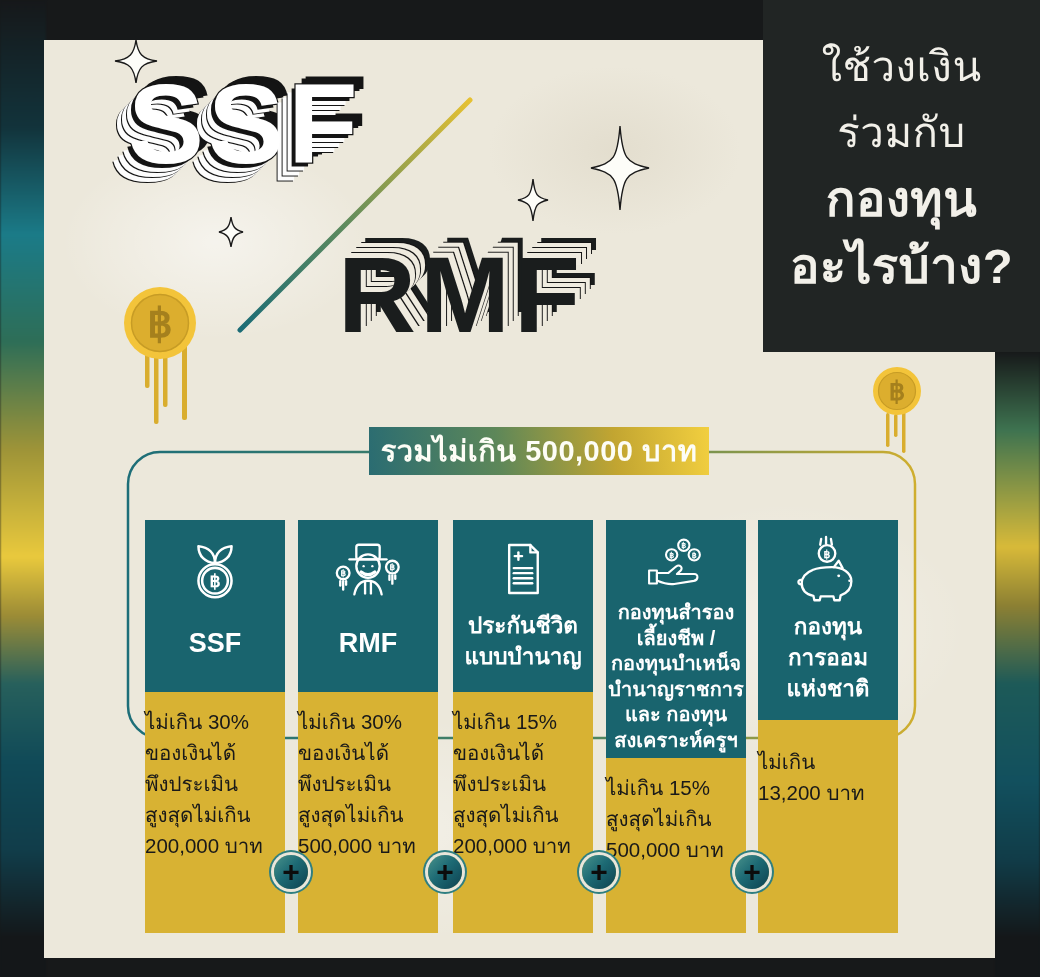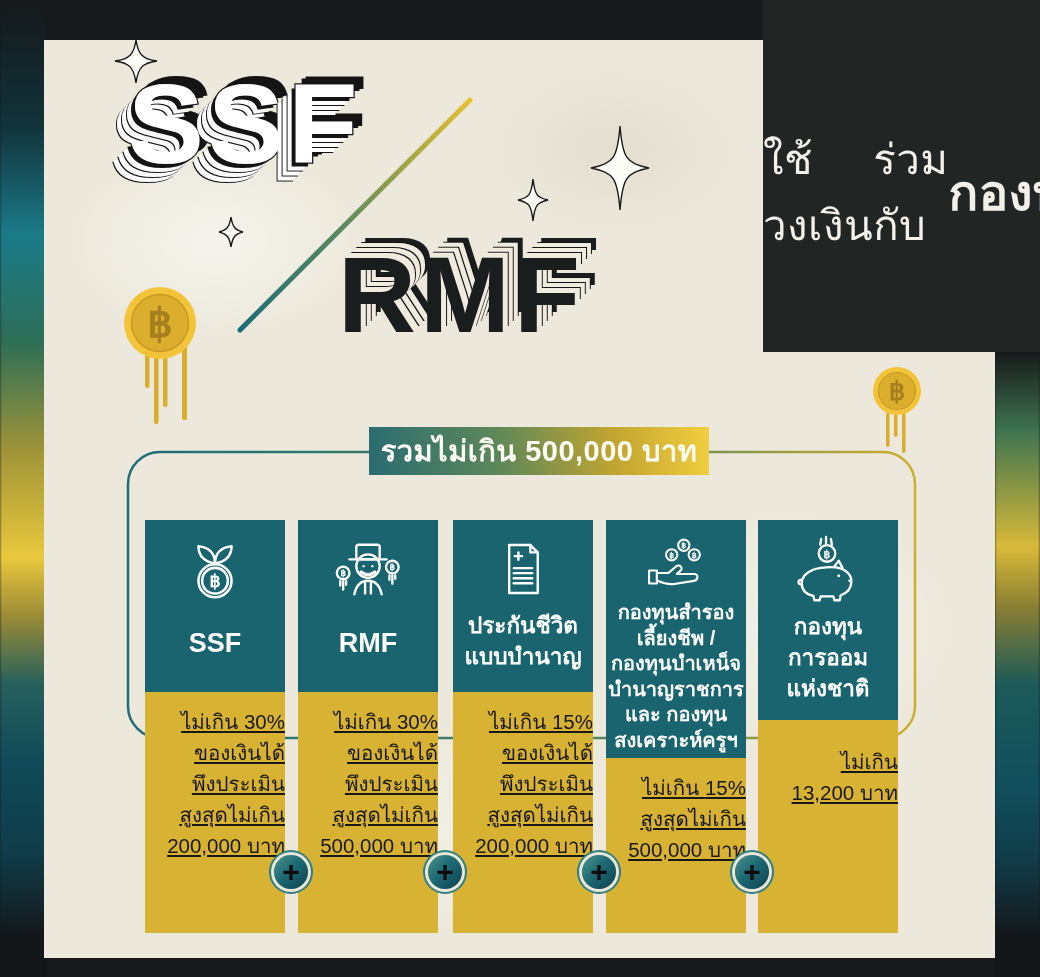--- a/index.html
+++ b/index.html
@@ -20,21 +20,21 @@
   .paper { position:absolute; left:44px; top:40px; width:951px; height:918px; background:#ece8db;
     background-image:
       radial-gradient(220px 140px at 18% 22%, rgba(255,255,255,.5), rgba(255,255,255,0) 70%),
       radial-gradient(260px 180px at 78% 64%, rgba(255,255,255,.35), rgba(255,255,255,0) 70%),
       radial-gradient(200px 160px at 40% 86%, rgba(255,255,255,.3), rgba(255,255,255,0) 70%),
       radial-gradient(180px 120px at 60% 12%, rgba(210,202,182,.35), rgba(255,255,255,0) 70%);
   }
 
   
   .question-box { position:absolute; left:763px; top:0; width:277px; height:352px; background:#212524;
-    display:flex; flex-direction:row; align-items:center; padding-top:34px; z-index:8; }
+    display:flex; flex-direction:column; align-items:center; padding-top:34px; z-index:8; }
   .q-line { color:#f2f0e9; font-size:42px; line-height:66px; letter-spacing:.5px; }
   .q-line.bold { font-weight:bold; font-size:49px; line-height:67px; }
 
   
   .title-ssf { position:absolute; left:128px; top:58px; z-index:3;
     font-size:114px; font-weight:800; letter-spacing:4px; color:#ffffff;
     -webkit-text-stroke:2.5px #141414; paint-order:stroke fill;
     text-shadow:
       -4px 4px 0 #141414, -8px 8px 0 #fdfdfd, -9px 9px 0 #141414,
       -13px 13px 0 #fdfdfd, -14px 14px 0 #141414, -18px 18px 0 #fdfdfd,
@@ -55,21 +55,21 @@
     background:linear-gradient(83deg,#2a6c72 0%,#5d8759 38%,#c2a531 72%,#f2cf3f 100%);
     display:flex; align-items:center; justify-content:center;
     color:#fdfdf6; font-weight:bold; font-size:29px; letter-spacing:.5px; }
 
   
   .col { position:absolute; top:520px; width:140px; height:413px; z-index:4; display:flex; flex-direction:column; }
   .col-head { background:#19646e; color:#fff; display:flex; flex-direction:column; align-items:center; }
   .col-icon { margin-top:14px; flex:0 0 auto; }
   .col-title { flex:1; display:flex; flex-direction:column; justify-content:center; align-items:center;
     text-align:center; font-weight:bold; padding-bottom:14px; }
-  .col-body { flex:1; background:#d8b233; text-align:right; color:#191919; font-size:20.5px; line-height:31px;text-decoration:underline; }
+  .col-body { flex:1; background:#d8b233; text-align:left; color:#191919; font-size:20.5px; line-height:31px; }
   .c1 { left:145px; } .c2 { left:298px; } .c3 { left:453px; } .c4 { left:606px; } .c5 { left:758px; }
   .c1 .col-head,.c2 .col-head,.c3 .col-head { height:172px; }
   .c4 .col-head { height:238px; } .c5 .col-head { height:200px; }
   .c1 .col-title,.c2 .col-title { font-size:27px; }
   .c3 .col-title { font-size:22.5px; line-height:31px; }
   .c4 .col-title { font-size:20px; line-height:25.5px; padding-bottom:8px; }
   .c5 .col-title { font-size:22.5px; line-height:31px; }
   .c1 .col-body,.c2 .col-body,.c3 .col-body { padding-top:14px; }
   .c4 .col-body { padding-top:14px; } .c5 .col-body { padding-top:26px; }
 

